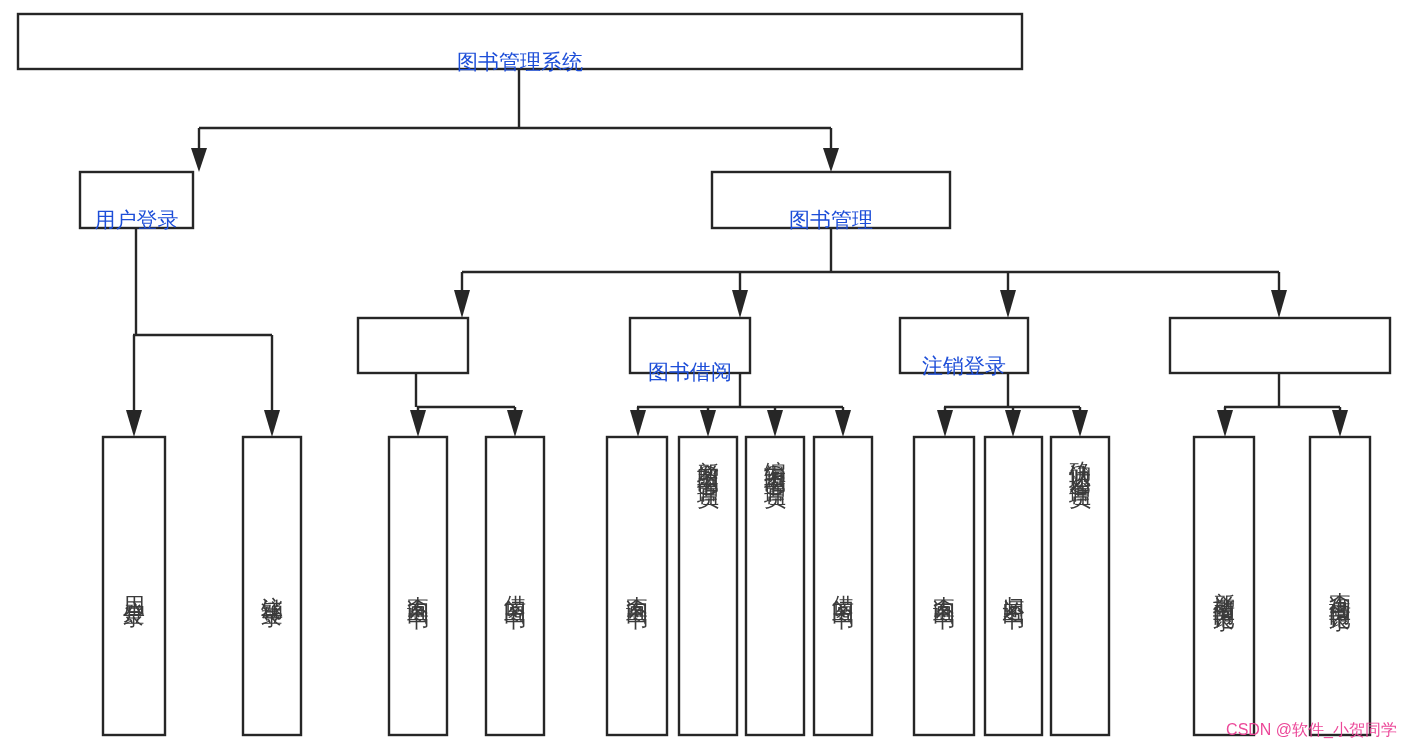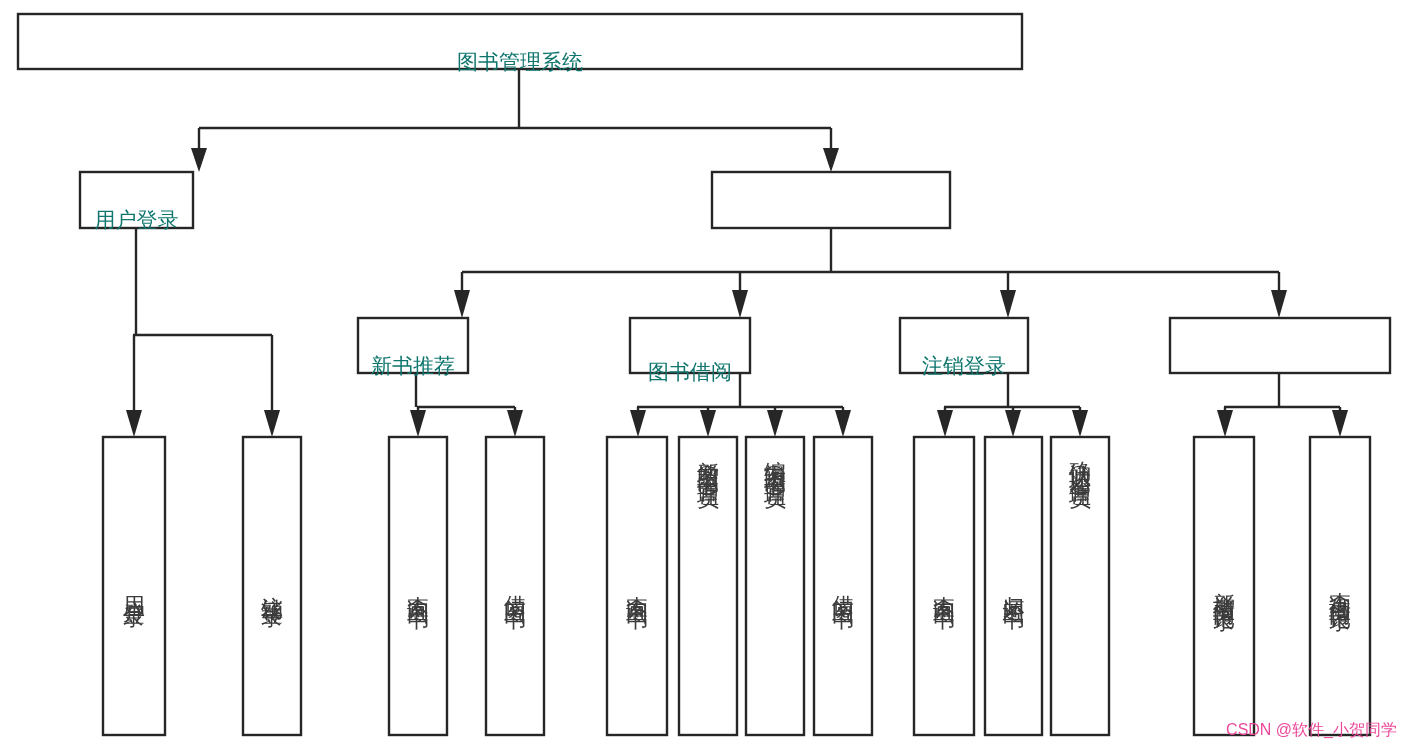--- a/index.html
+++ b/index.html
@@ -72,21 +72,21 @@
   }
   .hlabel-wrap {
     position: absolute;
     display: flex;
     align-items: center;
     justify-content: center;
     pointer-events: none;
   }
   .hlabel-text {
     font-family: Liberation Mono, monospace;
-    color: #0f766e;
+    color: #1d4ed8;
     white-space: nowrap;
     margin-top: 40px;
   }
 </style>
 </head>
 <body>
 
 <div id="diagram-root">
 
   <svg id="flow" viewBox="0 0 1405 747" xmlns="http://www.w3.org/2000/svg">
@@ -184,24 +184,24 @@
   </svg>
 
   <div class="hlabel-wrap" style="left:18px;  top:14px;  width:1004px; height:55px;">
     <span class="hlabel-text" style="font-size:21px;">图书管理系统</span>
   </div>
 
   <div class="hlabel-wrap" style="left:80px;  top:172px; width:113px; height:56px;">
     <span class="hlabel-text" style="font-size:21px;">用户登录</span>
   </div>
 
-
-  <div class="hlabel-wrap" style="left:358px; top:318px; width:110px; height:55px;">
-    <span class="hlabel-text" style="font-size:21px;">新书推荐</span>
-  </div>
+  <div class="hlabel-wrap" style="left:712px; top:172px; width:238px; height:56px;">
+    <span class="hlabel-text" style="font-size:21px;">图书管理</span>
+  </div>
+
 
   <div class="hlabel-wrap" style="left:630px; top:318px; width:120px; height:67px;">
     <span class="hlabel-text" style="font-size:21px;">图书借阅</span>
   </div>
 
   <div class="hlabel-wrap" style="left:900px; top:318px; width:128px; height:55px;">
     <span class="hlabel-text" style="font-size:21px;">注销登录</span>
   </div>
 
 

